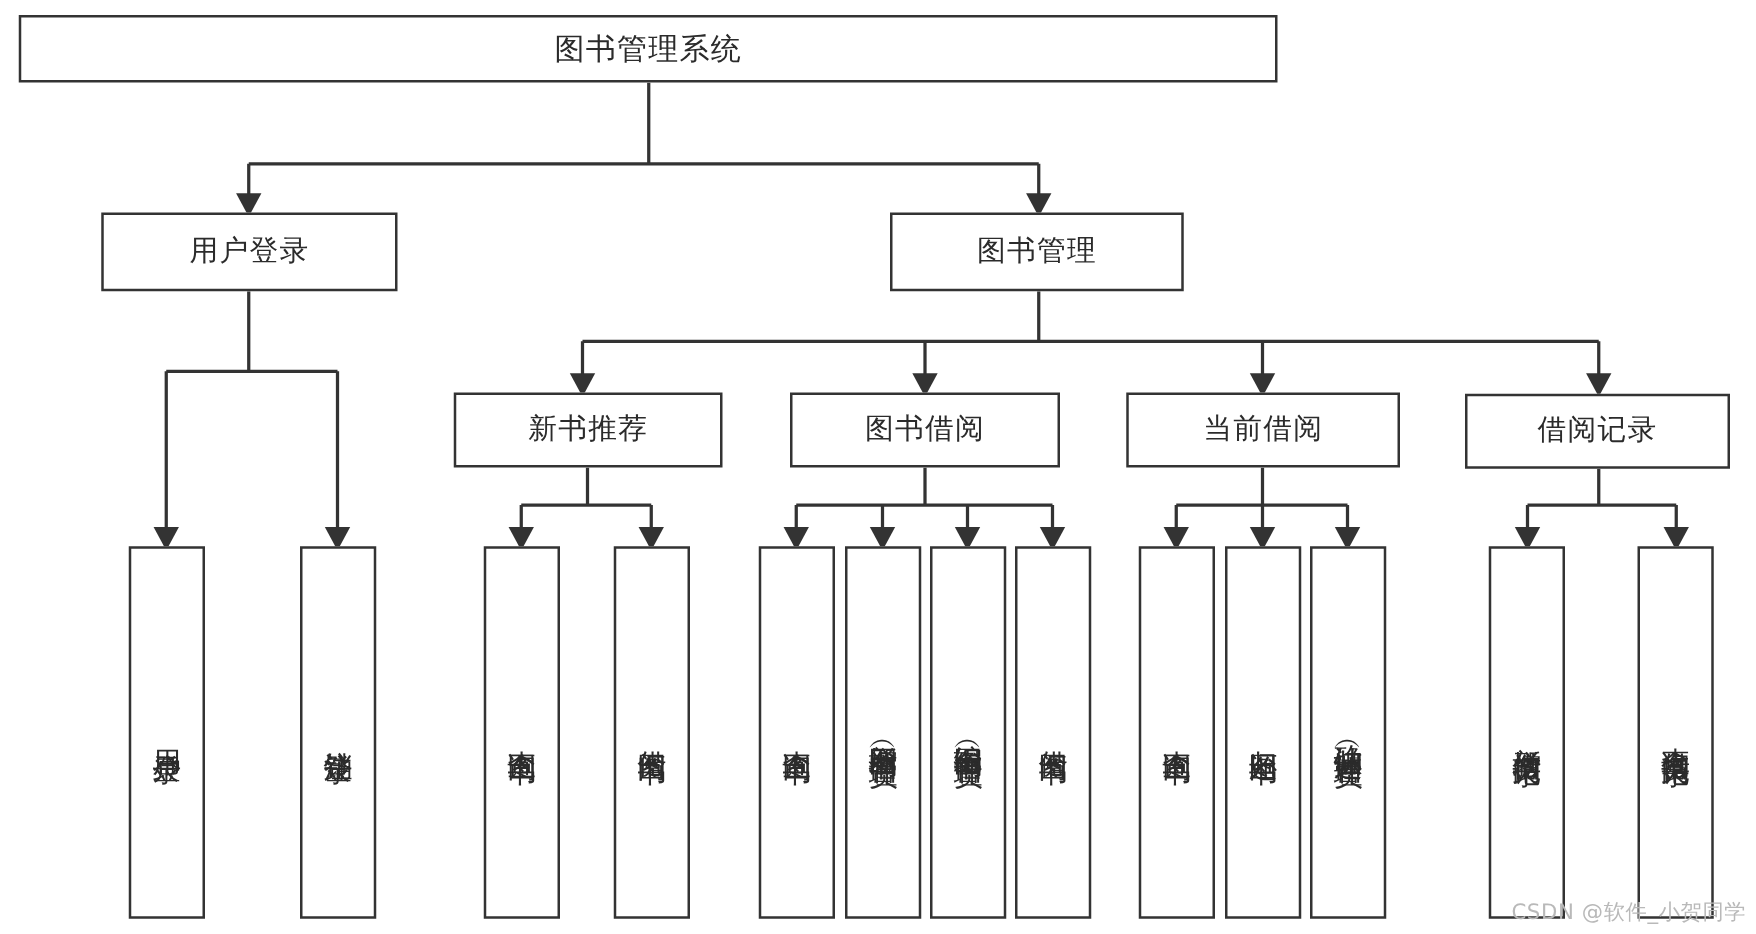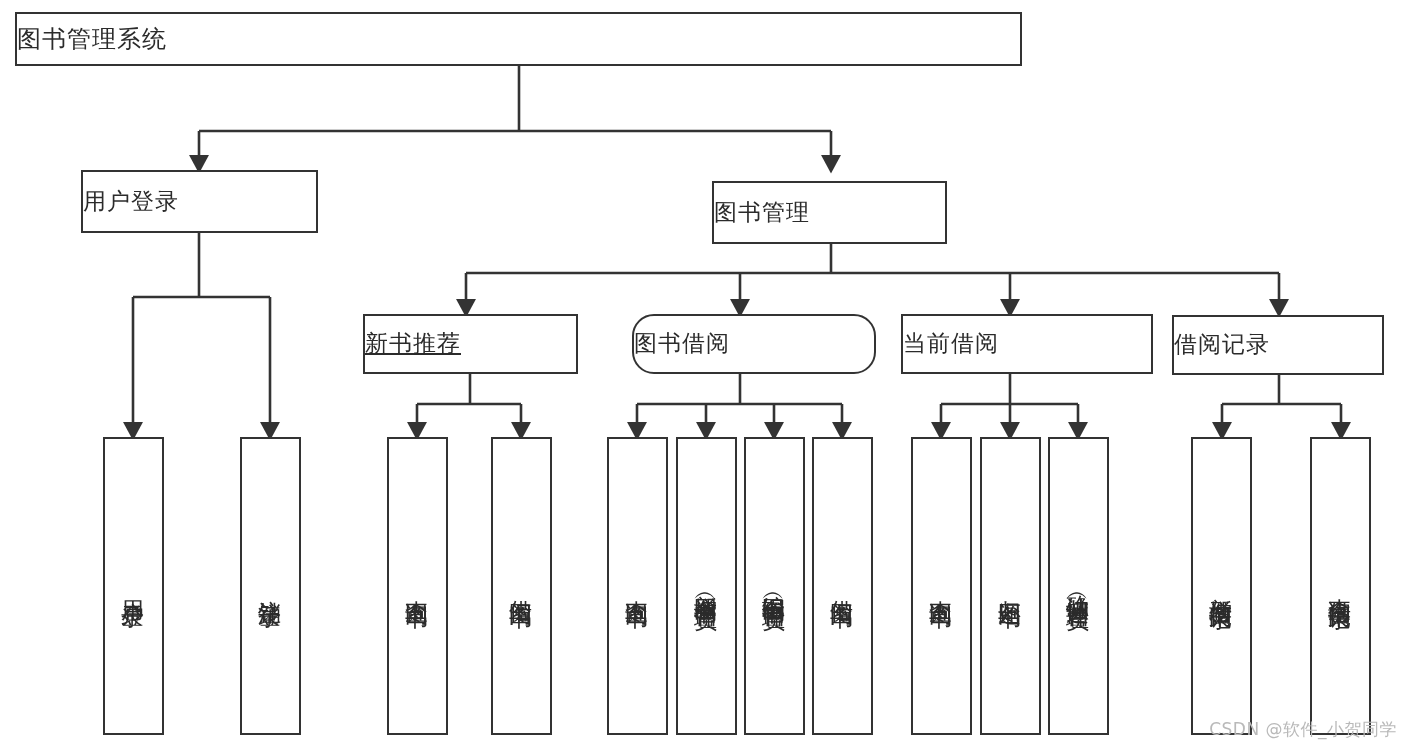--- a/index.html
+++ b/index.html
@@ -26,20 +26,21 @@
     height: 747px;
     pointer-events: none;
   }
   .node {
     position: absolute;
     box-sizing: border-box;
     border: 2.5px solid #333333;
     background: #ffffff;
     display: flex;
     align-items: center;
+    justify-content: center;
     color: #2b2b2b;
     z-index: 2;
   }
   .node.h {
     font-size: 23px;
     letter-spacing: 1px;
     line-height: 1.2;
   }
   .node.root {
     font-size: 24px;
@@ -133,33 +134,33 @@
   </svg>
 
   <div class="node h root" style="left:15px; top:12px; width:1007px; height:54px;">
     <span>图书管理系统</span>
   </div>
 
   <div class="node h" style="left:81px; top:170px; width:237px; height:63px;">
     <span>用户登录</span>
   </div>
 
-  <div class="node h" style="left:712px; top:170px; width:235px; height:63px;margin-top:11px;">
+  <div class="node h" style="left:712px; top:170px; width:235px; height:63px;">
     <span>图书管理</span>
   </div>
 
-  <div class="node h" style="left:363px; top:314px; width:215px; height:60px;text-decoration:underline;">
+  <div class="node h" style="left:363px; top:314px; width:215px; height:60px;">
     <span>新书推荐</span>
   </div>
 
-  <div class="node h" style="left:632px; top:314px; width:244px; height:60px;border-radius:22px;">
+  <div class="node h" style="left:632px; top:314px; width:216px; height:60px;">
     <span>图书借阅</span>
   </div>
 
-  <div class="node h" style="left:901px; top:314px; width:252px; height:60px;">
+  <div class="node h" style="left:901px; top:314px; width:219px; height:60px;">
     <span>当前借阅</span>
   </div>
 
   <div class="node h" style="left:1172px; top:315px; width:212px; height:60px;">
     <span>借阅记录</span>
   </div>
 
   <div class="node v" style="left:103px; top:437px; width:61px; height:298px;">
     <div class="vwrap">
         <span class="vtext">用户登录</span>

